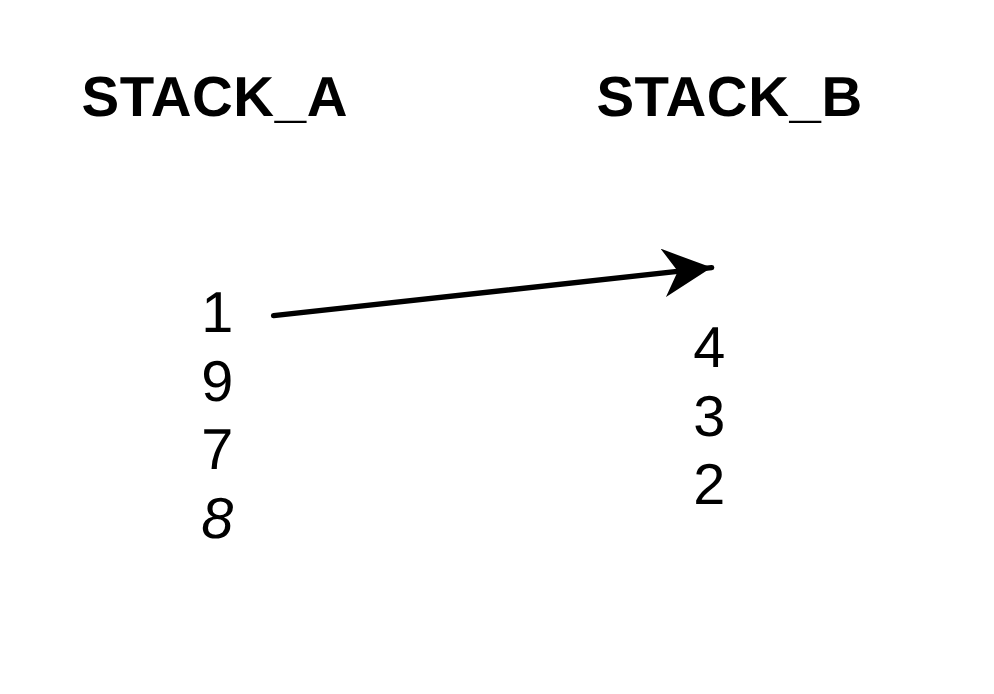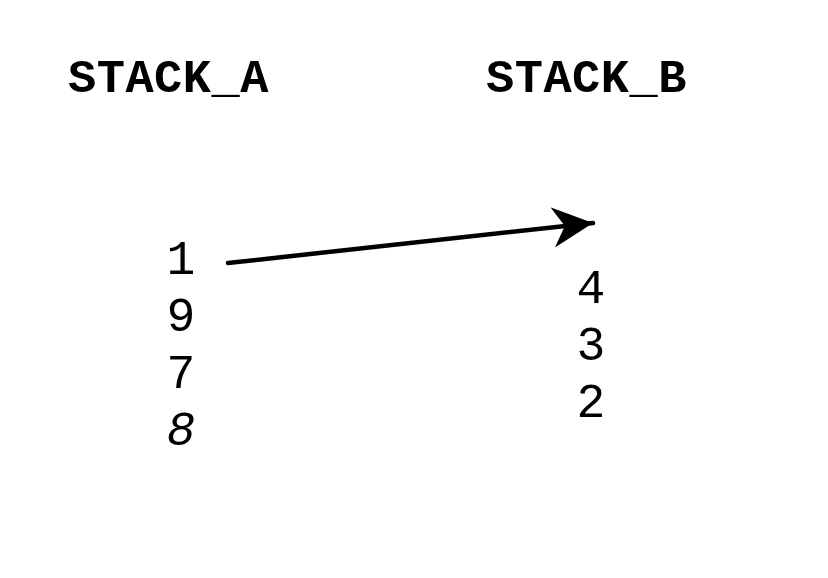--- a/index.html
+++ b/index.html
@@ -6,42 +6,42 @@
     margin: 0;
     padding: 0;
     background: #ffffff;
   }
   .canvas {
     position: relative;
     width: 828px;
     height: 578px;
     background: #ffffff;
     overflow: hidden;
-    font-family: Liberation Mono, monospace;
+    font-family: Liberation Sans, sans-serif;
     color: #000000;
   }
   .arrow-layer {
     position: absolute;
     left: 0;
     top: 0;
     width: 828px;
     height: 578px;
     pointer-events: none;
   }
   .stack-title {
     position: absolute;
     top: 53px;
     font-size: 47px;
     font-weight: bold;
     line-height: normal;
     letter-spacing: 0.5px;
     white-space: nowrap;
   }
   .title-a { left: 68px; }
-  .title-b { left: 486px; text-align: center; }
+  .title-b { left: 497px; text-align: center; }
   .stack {
     position: absolute;
     width: 104px;
     text-align: center;
     font-size: 48px;
     line-height: 57px;
     font-weight: normal;
   }
   .stack-a { left: 129px; top: 233px; }
   .stack-b { left: 539px; top: 262px; }

